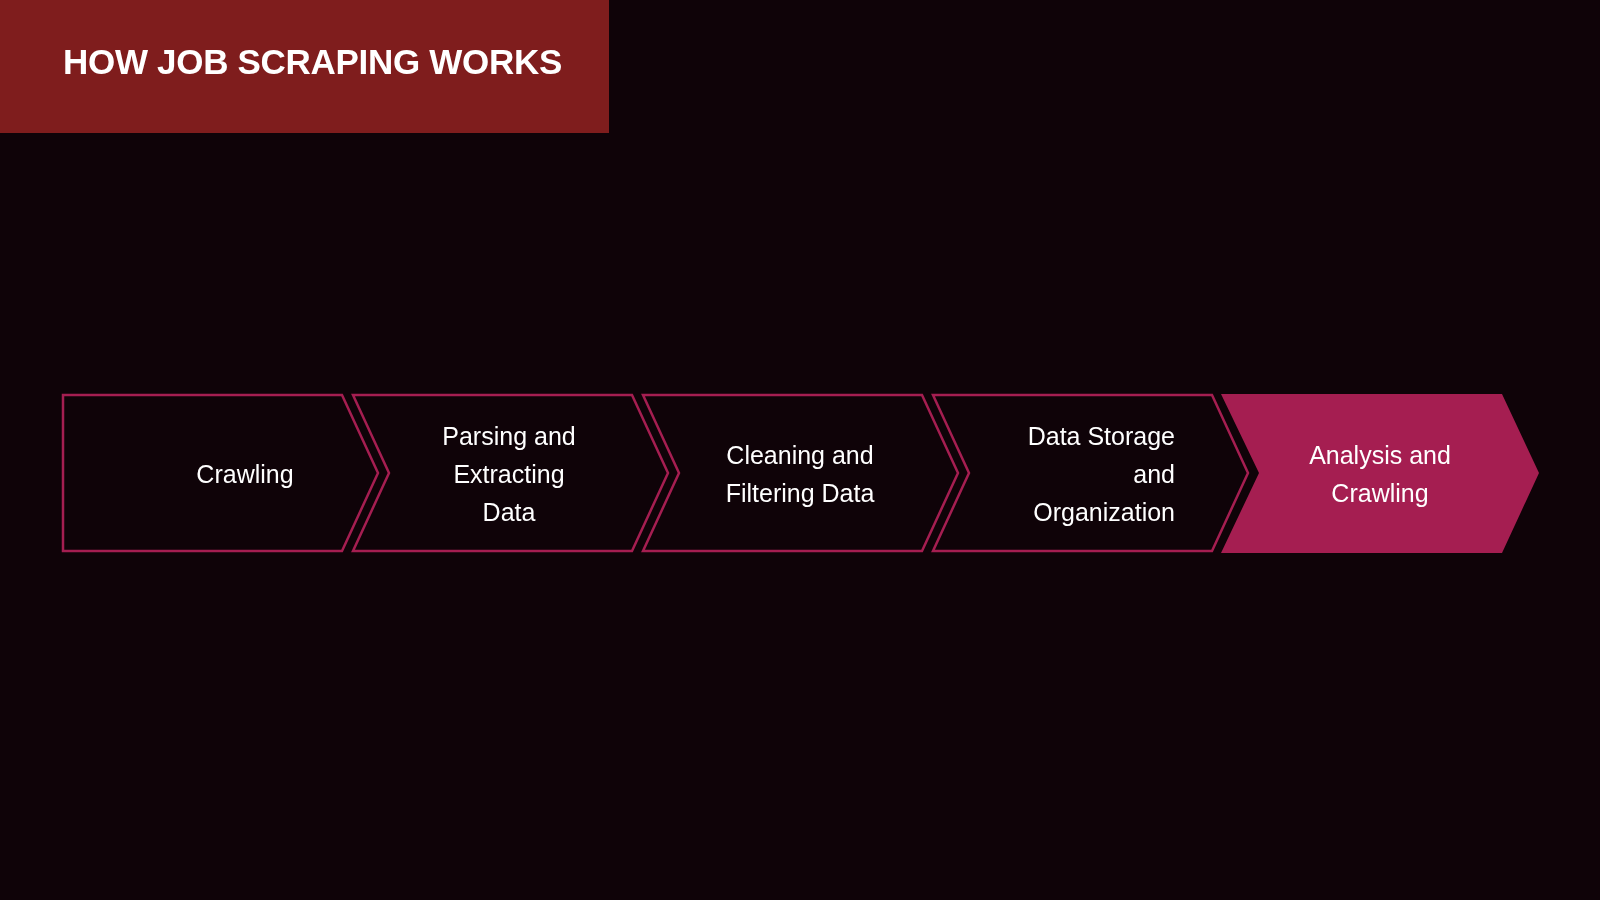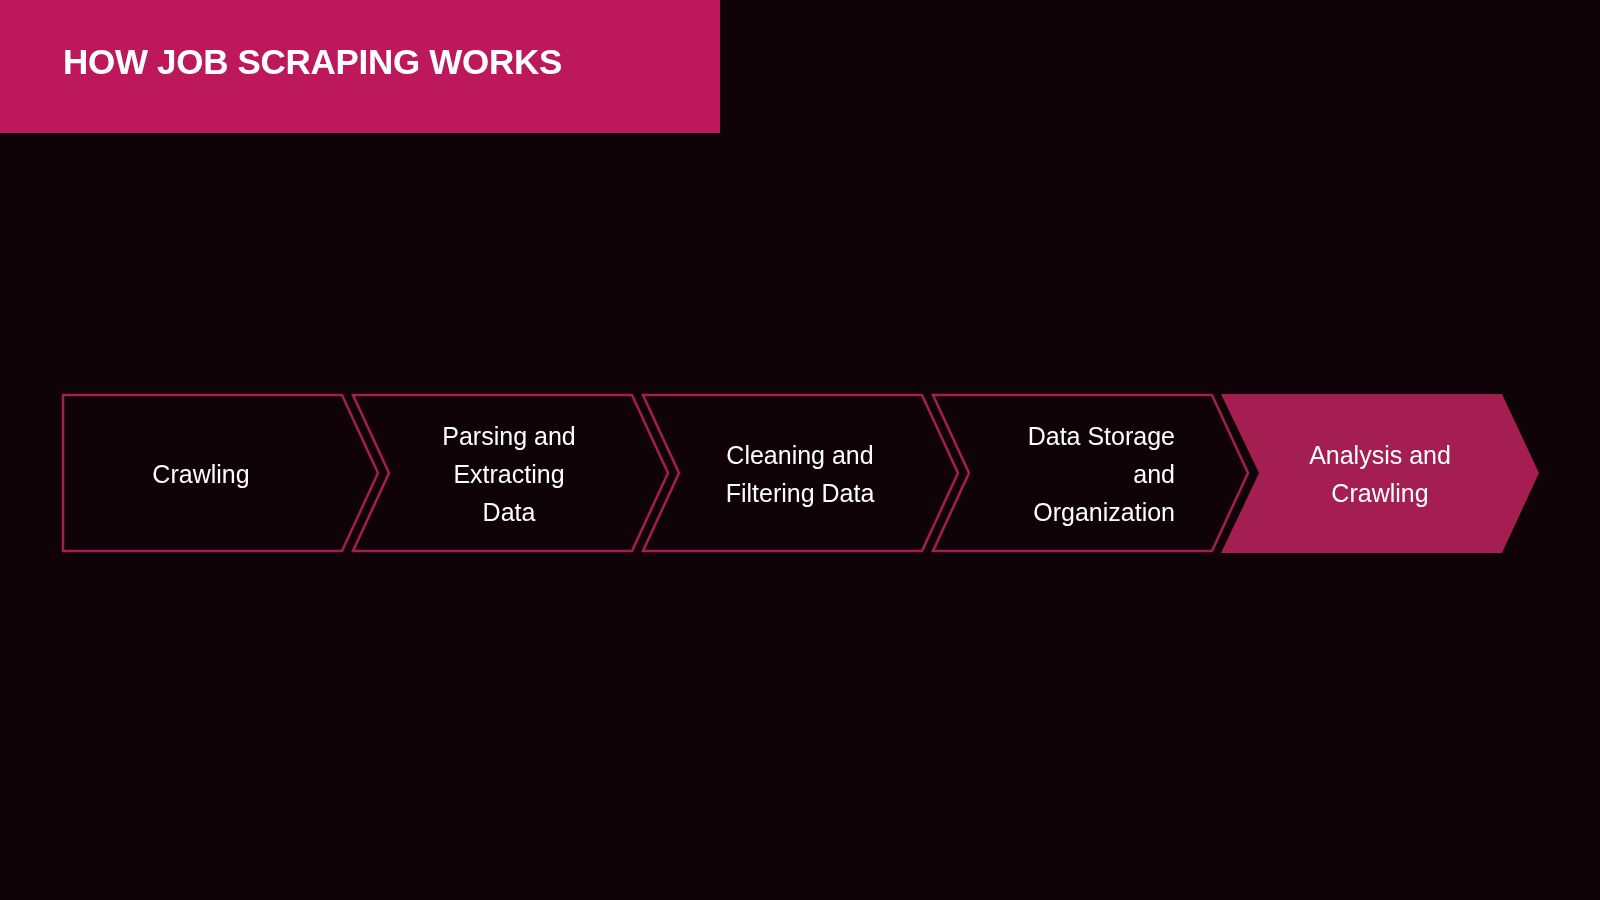--- a/index.html
+++ b/index.html
@@ -4,22 +4,22 @@
   <style>
     html, body { margin: 0; padding: 0; }
     body {
       width: 1600px; height: 900px; overflow: hidden;
       background: #0f0308;
       font-family: "Liberation Sans", "DejaVu Sans", sans-serif;
       position: relative;
     }
     .title-bar {
       position: absolute; left: 0; top: 0;
-      width: 720px; height: 133px;
-      background: #be185d;
+      width: 609px; height: 133px;
+      background: #7f1d1d;
     }
     .title-text {
       position: absolute; left: 63px; top: 42px;
       color: #ffffff; font-size: 35px; font-weight: bold;
       letter-spacing: -0.3px; white-space: nowrap;
     }
     .flow { position: absolute; left: 0; top: 0; width: 1600px; height: 900px; }
     .flow svg { position: absolute; left: 0; top: 0; }
     .step-label {
       position: absolute; top: 395px; height: 157px;
@@ -42,18 +42,18 @@
 
     <polygon points="353,395 632,395 668,473 632,551 353,551 389,473" fill="none" stroke="#a51e51" stroke-width="2.5"></polygon>
 
     <polygon points="643,395 922,395 958,473 922,551 643,551 679,473" fill="none" stroke="#a51e51" stroke-width="2.5"></polygon>
 
     <polygon points="933,395 1212,395 1248,473 1212,551 933,551 969,473" fill="none" stroke="#a51e51" stroke-width="2.5"></polygon>
 
     <polygon points="1221,394 1502,394 1539,473 1502,553 1221,553 1259,473" fill="#a51e51" stroke="none"></polygon>
   </svg>
 
-  <div class="step-label" style="left:63px; width:276px;">Crawling</div>
+  <div class="step-label" style="left:63px; width:276px;padding-left:44px;">Crawling</div>
   <div class="step-label" style="left:708px; width:184px;">Cleaning and Filtering Data</div>
   <div class="step-label" style="left:430px; width:158px;">Parsing and Extracting Data</div>
   <div class="step-label" style="left:1003px; width:172px;text-align:right;">Data Storage and Organization</div>
   <div class="step-label" style="left:1292px; width:176px;">Analysis and Crawling</div>
 </div>
 
 </body></html>

